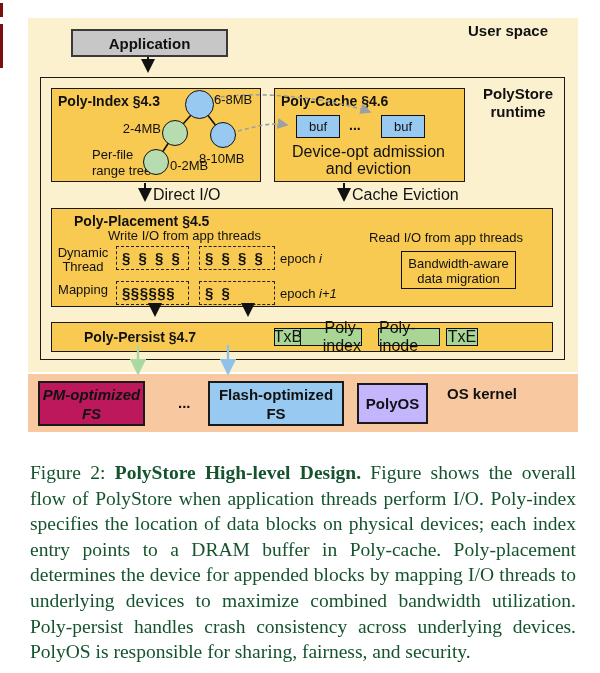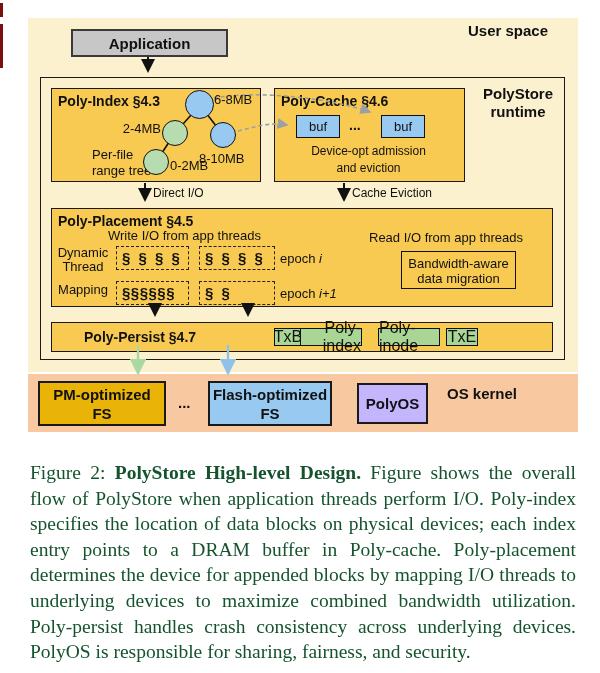--- a/index.html
+++ b/index.html
@@ -6,21 +6,21 @@
   .page{position:relative;width:600px;height:673px;background:#fff;overflow:hidden;
         font-family:"Liberation Sans",sans-serif;color:#111;}
   .abs{position:absolute;}
   .fig{position:relative;width:600px;height:448px;}
   .band-user{left:28px;top:18px;width:550px;height:354px;background:#FBF1CF;}
   .band-os{left:28px;top:374px;width:550px;height:58px;background:#F8C9A1;}
   .edge-mark{width:3px;background:#7a1010;}
   .b15{font-weight:bold;font-size:15px;}
   .b14{font-weight:bold;font-size:14px;}
   .t13{font-size:13px;}
-  .t14{font-size:12px;}
+  .t14{font-size:16px;}
   .gold{background:#F8CA52;border:1.6px solid #1a1a1a;box-sizing:border-box;}
   .app-box{left:71px;top:29px;width:157px;height:28px;background:#C7C7C7;
            border:2px solid #3a3a3a;box-sizing:border-box;display:flex;
            align-items:center;justify-content:center;}
   .runtime-box{left:40px;top:77px;width:525px;height:283px;border:1.6px solid #1a1a1a;box-sizing:border-box;}
   .node{border:1.5px solid #111;border-radius:50%;box-sizing:border-box;z-index:2;}
   .node.blue{background:#98C9F1;}
   .node.green{background:#B6DCB0;}
   .bufbox{background:#98C9F1;border:1.5px solid #111;box-sizing:border-box;
           display:flex;align-items:center;justify-content:center;font-size:13px;}
@@ -93,21 +93,21 @@
       <div class="abs t14" style="left:0;top:54px;width:187px;text-align:center;line-height:17px;">
         <div>Device-opt admission</div>
         <div>and eviction</div>
       </div>
     </div>
 
     <div class="abs t14" style="left:153px;top:186px;">Direct I/O</div>
     <div class="abs t14" style="left:352px;top:186px;">Cache Eviction</div>
 
     <div class="abs gold" style="left:51px;top:208px;width:502px;height:99px;">
-      <div class="abs b14" style="left:6px;top:4px;">Poly-Placement §4.5</div>
+      <div class="abs b14" style="left:22px;top:4px;">Poly-Placement §4.5</div>
       <div class="abs t13" style="left:317px;top:21px;">Read I/O from app threads</div>
       <div class="abs t13" style="left:56px;top:19px;">Write I/O from app threads</div>
       <div class="abs t13" style="left:2px;top:37px;width:58px;text-align:center;line-height:14px;">
         <div>Dynamic</div>
         <div>Thread</div>
       </div>
       <div class="abs t13" style="left:2px;top:73px;width:58px;text-align:center;">Mapping</div>
 
       <div class="abs dashbox" style="left:64px;top:37px;width:73px;height:24px;">§ § § §</div>
       <div class="abs dashbox" style="left:147px;top:37px;width:76px;height:24px;">§ § § §</div>
@@ -130,26 +130,26 @@
     </div>
 
     <div class="abs gold" style="left:51px;top:322px;width:502px;height:30px;">
       <div class="abs b14" style="left:6px;top:6px;margin-left:26px;">Poly-Persist §4.7</div>
       <div class="abs chip" style="left:222px;top:5px;width:28px;">TxB</div>
       <div class="abs chip" style="left:248px;top:5px;width:62px;text-align:right;">Poly-index</div>
       <div class="abs chip" style="left:326px;top:5px;width:62px;">Poly-inode</div>
       <div class="abs chip" style="left:394px;top:5px;width:32px;">TxE</div>
     </div>
 
-    <div class="abs fsbox" style="left:38px;top:381px;width:128px;height:45px;background:#eab308;">
+    <div class="abs fsbox" style="left:38px;top:381px;width:107px;height:45px;background:#be185d;font-style:italic;">
       <div>PM-optimized</div>
       <div>FS</div>
     </div>
     <div class="abs b15" style="left:178px;top:394px;">...</div>
-    <div class="abs fsbox" style="left:208px;top:381px;width:124px;height:45px;background:#98C9F1;">
+    <div class="abs fsbox" style="left:208px;top:381px;width:136px;height:45px;background:#98C9F1;">
       <div>Flash-optimized</div>
       <div>FS</div>
     </div>
     <div class="abs fsbox" style="left:357px;top:383px;width:71px;height:41px;background:#c4b5fd;">
       <div>PolyOS</div>
     </div>
 
     <svg class="abs svg-overlay" width="600" height="448" viewBox="0 0 600 448">
       <defs>
         <marker id="mb" markerWidth="9" markerHeight="8" refX="6" refY="3.5" orient="auto">

